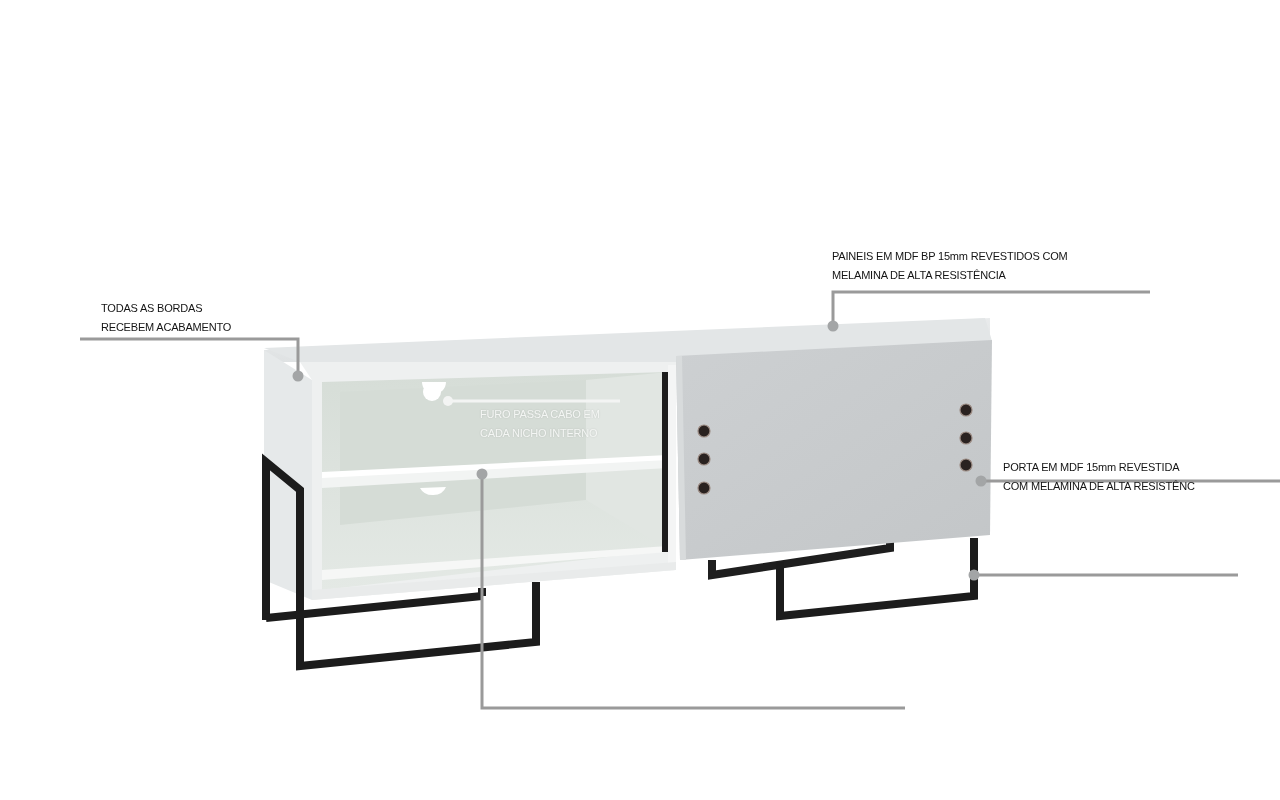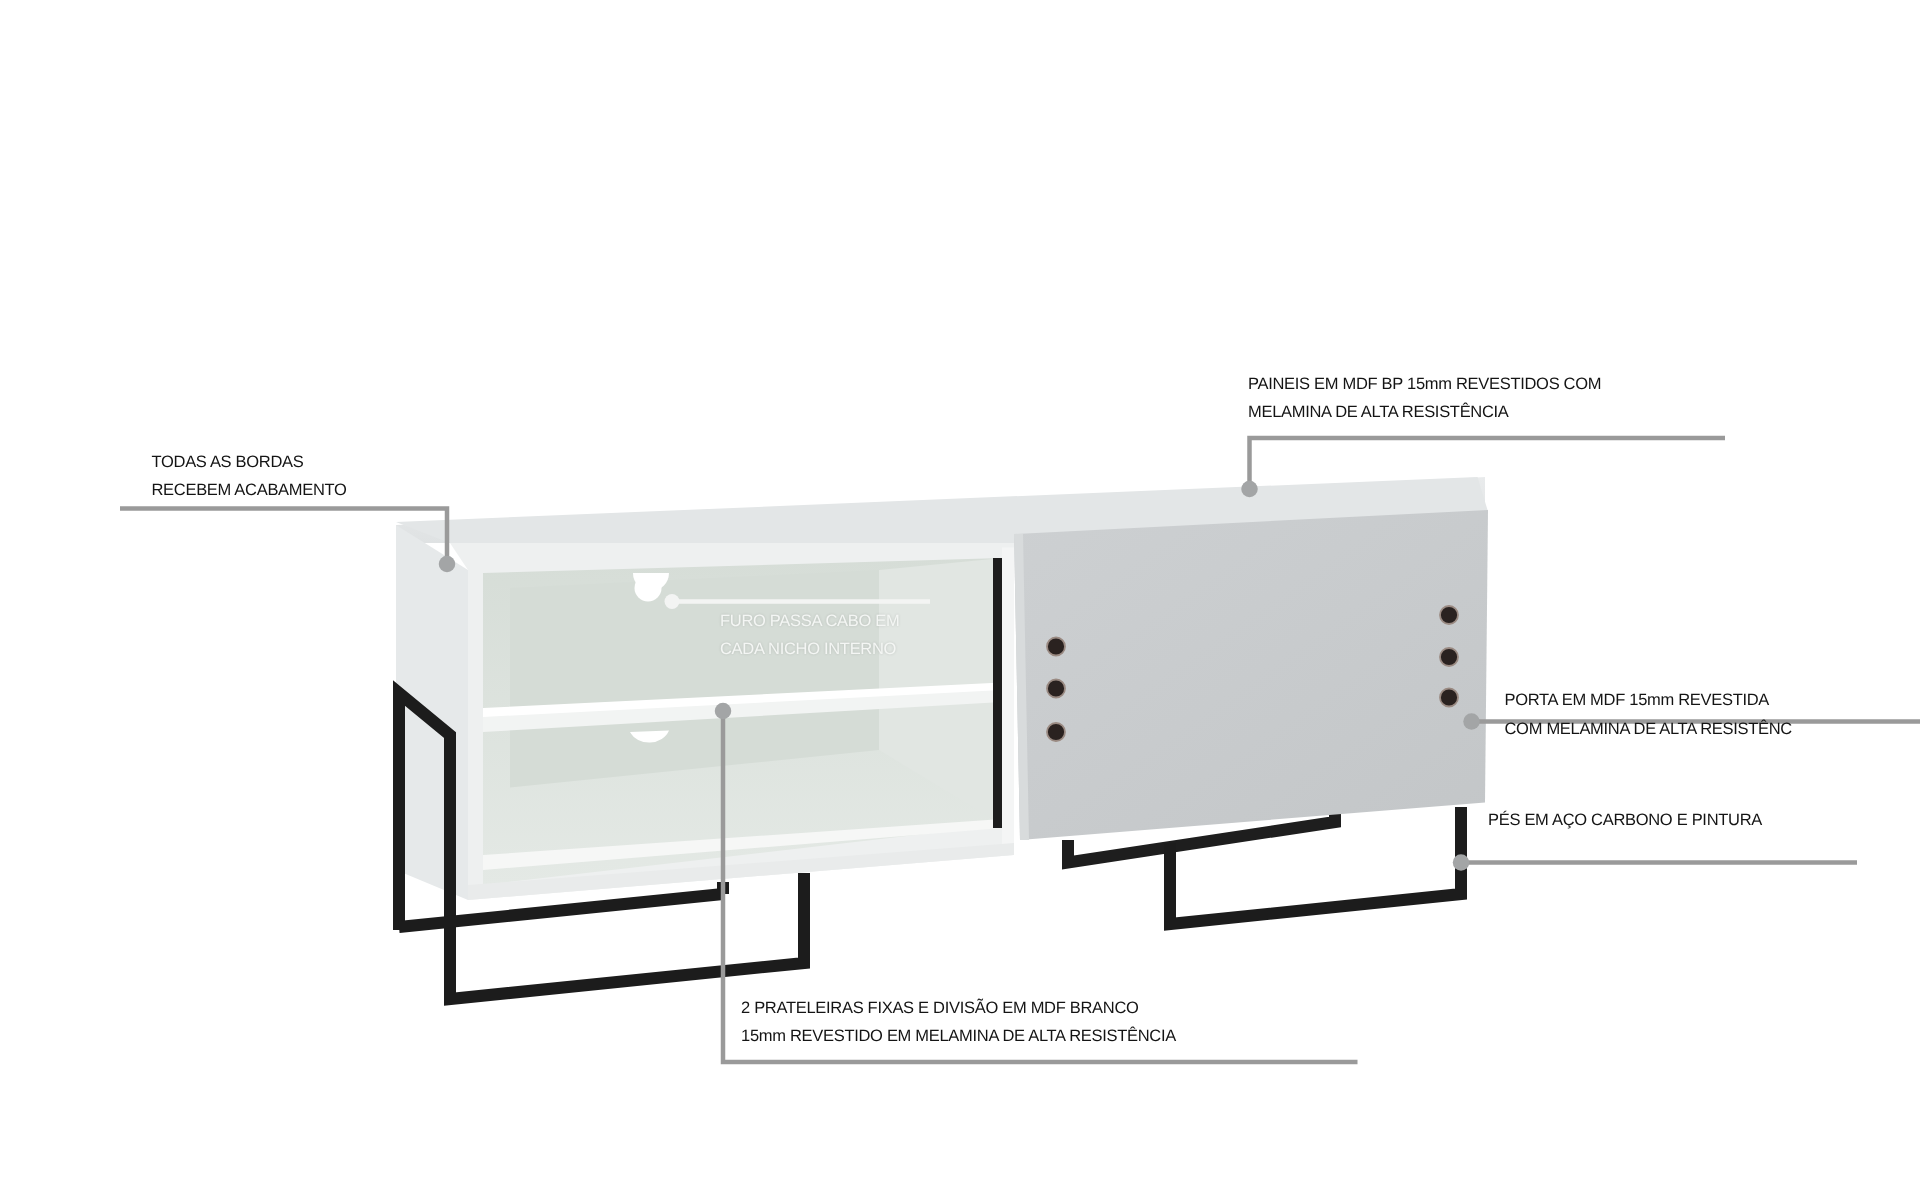--- a/index.html
+++ b/index.html
@@ -142,20 +142,15 @@
     <span class="line">FURO PASSA CABO EM</span>
     <span class="line">CADA NICHO INTERNO</span>
   </div>
 
   <div class="label" style="left:1003px; top:458px;">
     <span class="line">PORTA EM MDF 15<span class="mixed">mm</span> REVESTIDA</span>
     <span class="line">COM MELAMINA DE ALTA RESISTÊNC</span>
   </div>
 
   <div class="label" style="left:992px; top:538px;">
-    <span class="line">PÉS EM AÇO CARBONO E PINTURA</span>
   </div>
 
-  <div class="label" style="left:494px; top:663px;">
-    <span class="line">2 PRATELEIRAS FIXAS E DIVISÃO EM MDF BRANCO</span>
-    <span class="line">15<span class="mixed">mm</span>  REVESTIDO EM MELAMINA DE ALTA RESISTÊNCIA</span>
-  </div>
 </div>
 
 </body></html>

